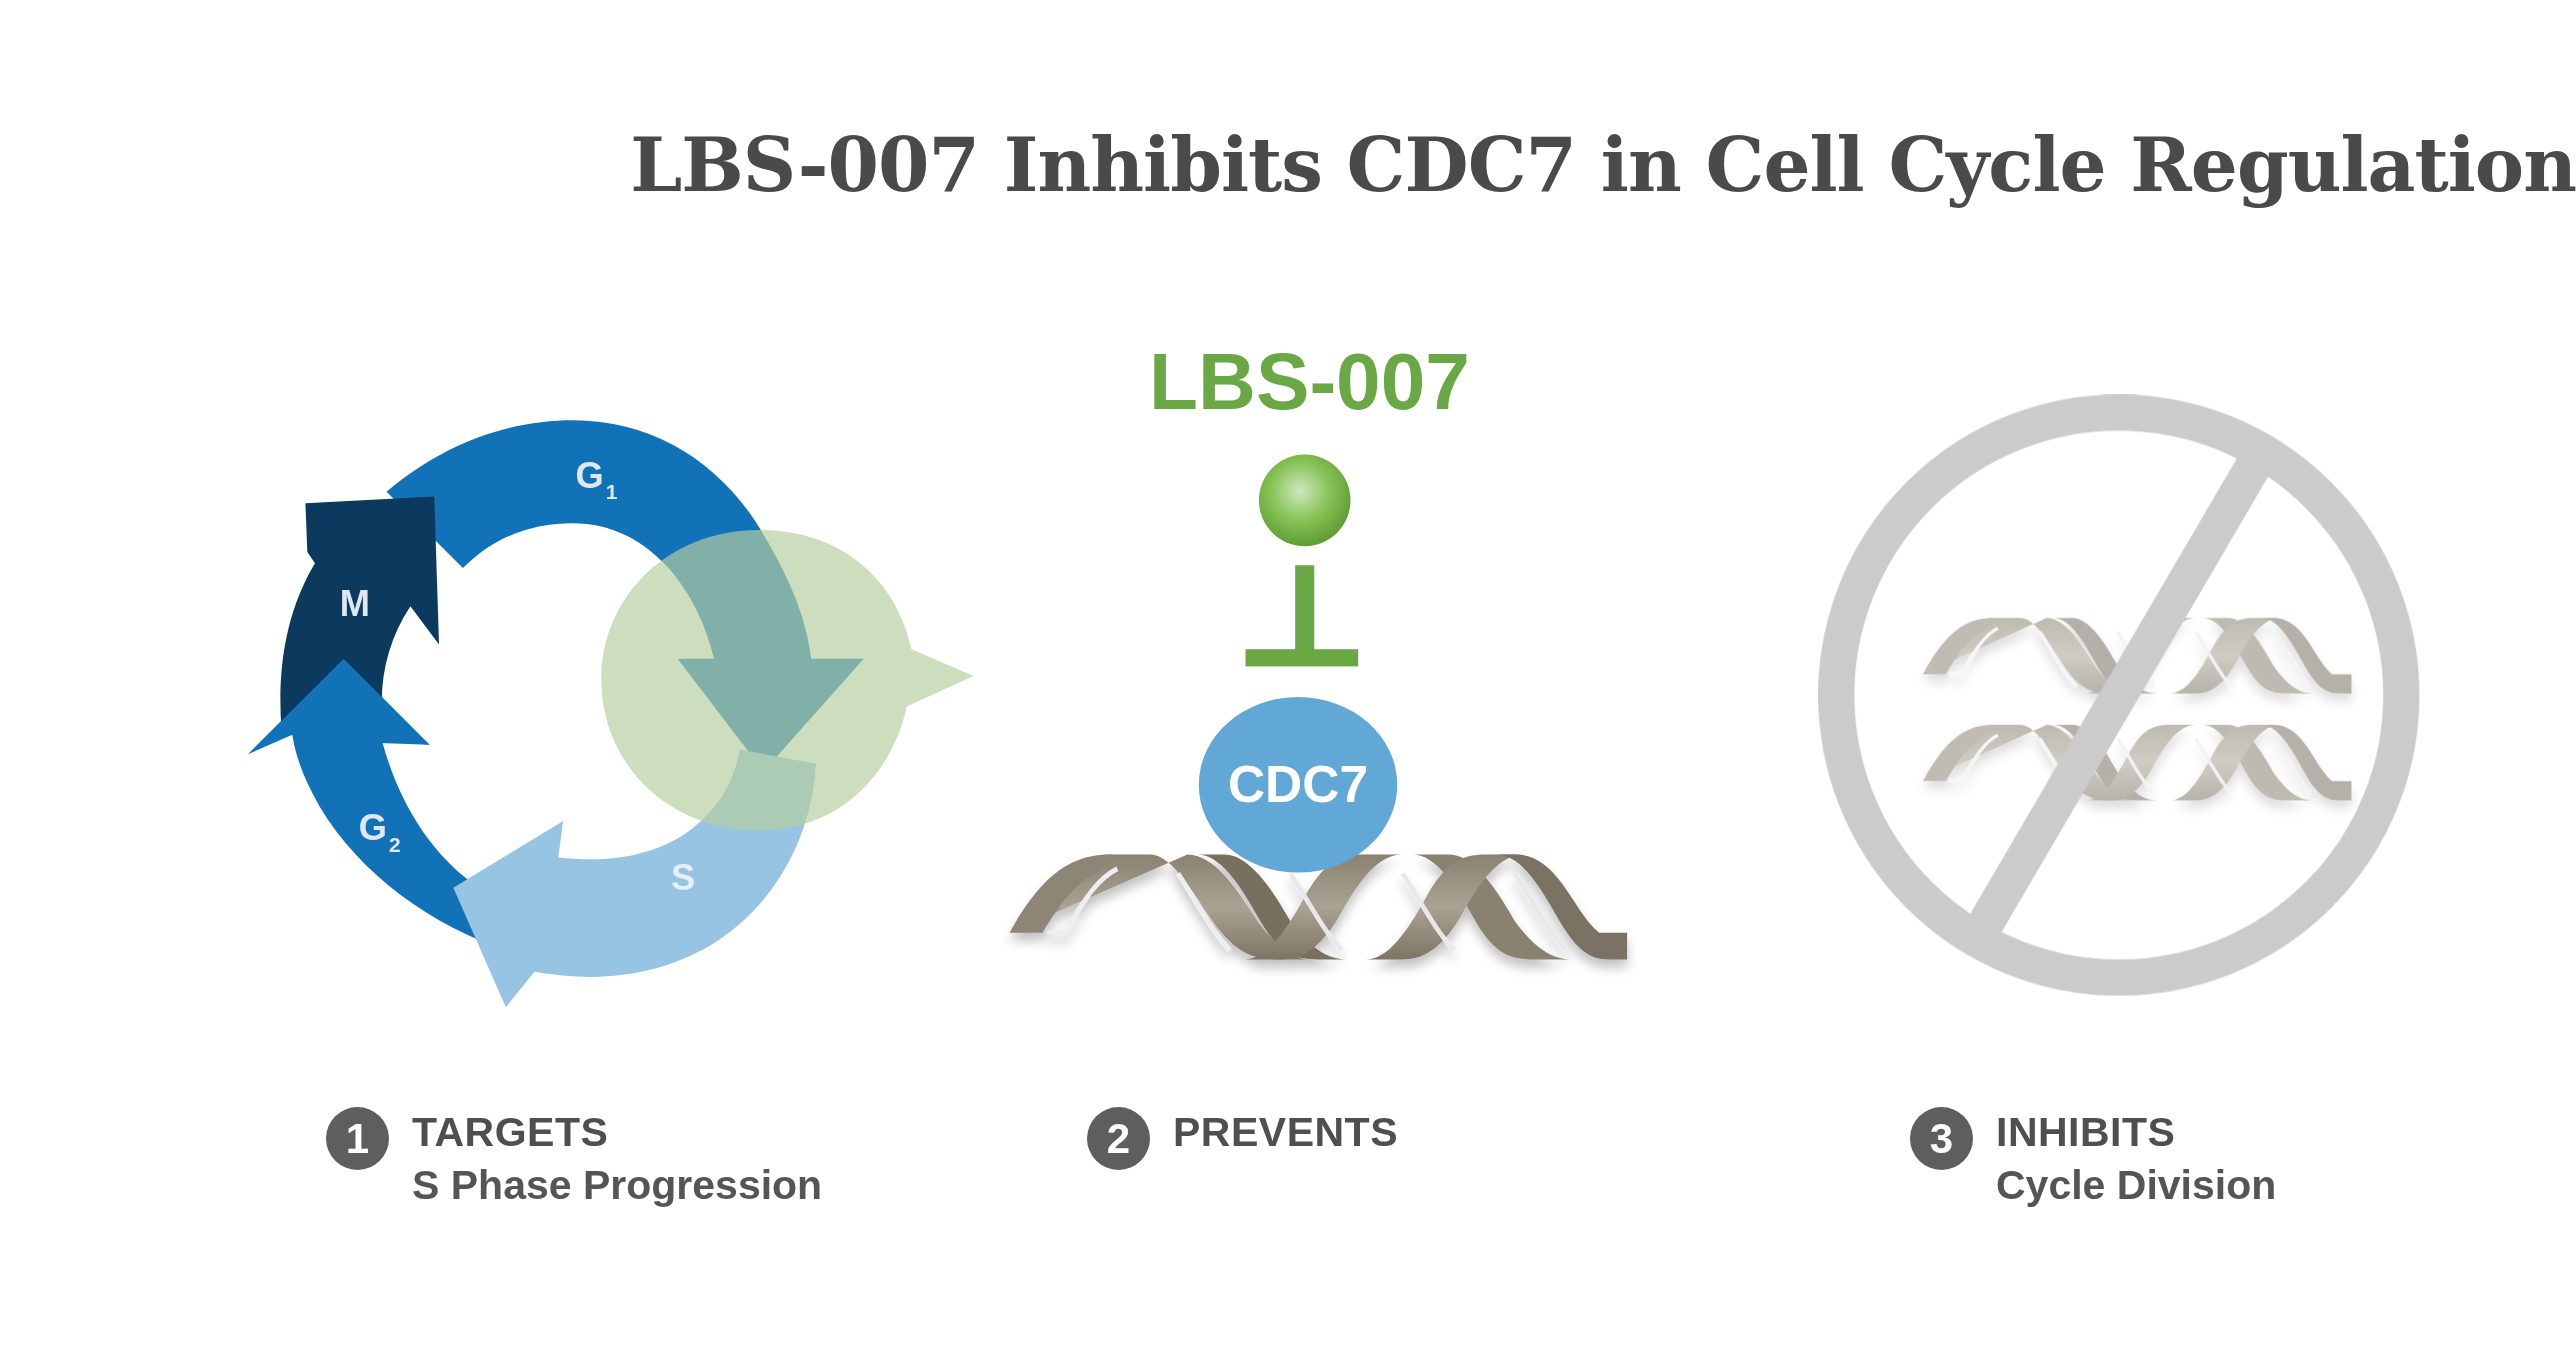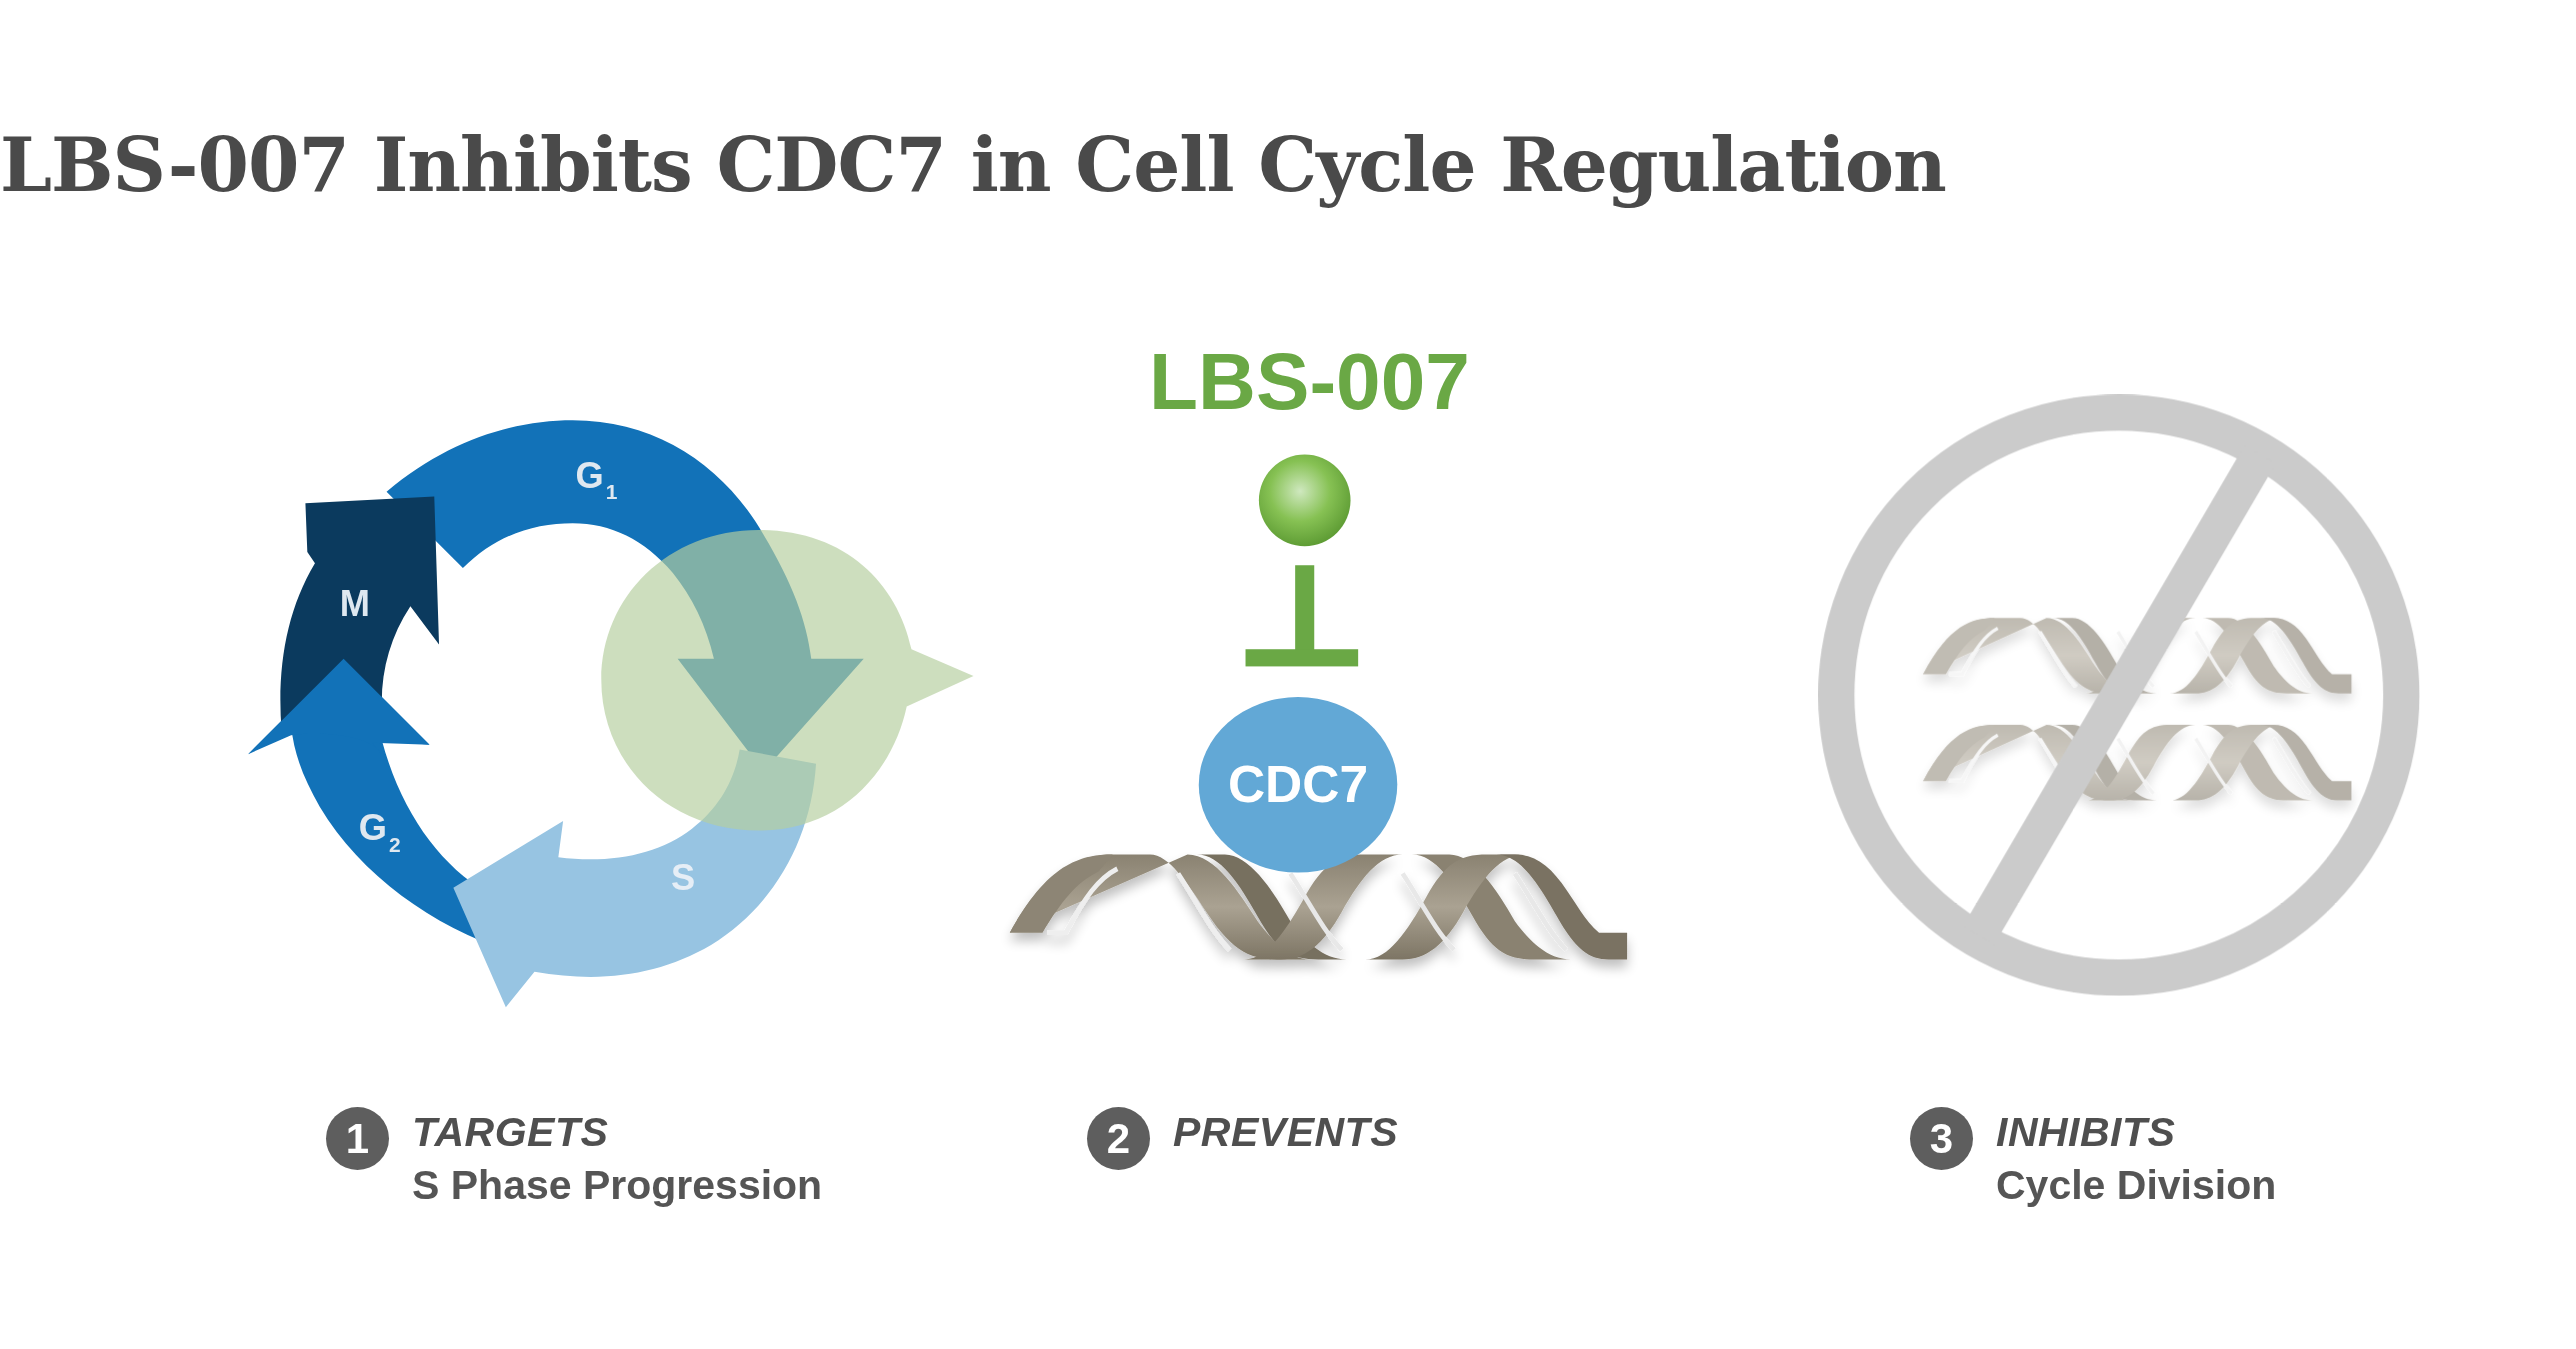--- a/index.html
+++ b/index.html
@@ -1,30 +1,30 @@
 <!DOCTYPE html>
 <html><head>
 <meta charset="utf-8">
 <style>
   html, body { margin: 0; padding: 0; background: #ffffff; }
   body { width: 2576px; height: 1350px; position: relative; overflow: hidden; }
   .title {
-    position: absolute; left: 0; width: 2576px; top: 122px; text-align: left;
+    position: absolute; left: 0; width: 2576px; top: 122px; text-align: right;
     font-family: "DejaVu Serif", "Liberation Serif", serif; font-weight: bold;
     font-size: 74px; color: #4a4a4a; letter-spacing: -1px; white-space: nowrap;
   }
   svg.art { position: absolute; left: 0; top: 0; }
   .svg-text-sans { font-family: "Liberation Sans", "DejaVu Sans", sans-serif; font-weight: bold; }
   .step { position: absolute; font-family: "Liberation Sans", "DejaVu Sans", sans-serif; }
   .step .badge {
     position: absolute; left: 0; top: 0; width: 63px; height: 63px; border-radius: 50%;
     background: #5e5e5e; color: #ffffff; font-weight: bold; font-size: 42px;
     line-height: 63px; text-align: center;
   }
-  .step .head { position: absolute; left: 86px; top: 1.9px; font-size: 41px; font-weight: bold; color: #4f4f4f; white-space: nowrap; letter-spacing: 0.5px; font-style: italic; }
+  .step .head { position: absolute; left: 86px; top: 1.9px; font-size: 41px; font-weight: bold; color: #4f4f4f; white-space: nowrap; letter-spacing: 0.5px; }
   .step .desc { position: absolute; left: 86px; top: 53px; font-size: 41px; color: #555555; white-space: nowrap; line-height: 50px; font-weight: bold; }
 </style>
 </head>
 <body>
 
 <div class="title">LBS-007 Inhibits CDC7 in Cell Cycle Regulation</div>
 
 <svg class="art" width="2576" height="1350" viewBox="0 0 2699 1414" xmlns="http://www.w3.org/2000/svg">
   <defs>
     <radialGradient id="sphereGrad" cx="0.45" cy="0.4" r="0.6">

